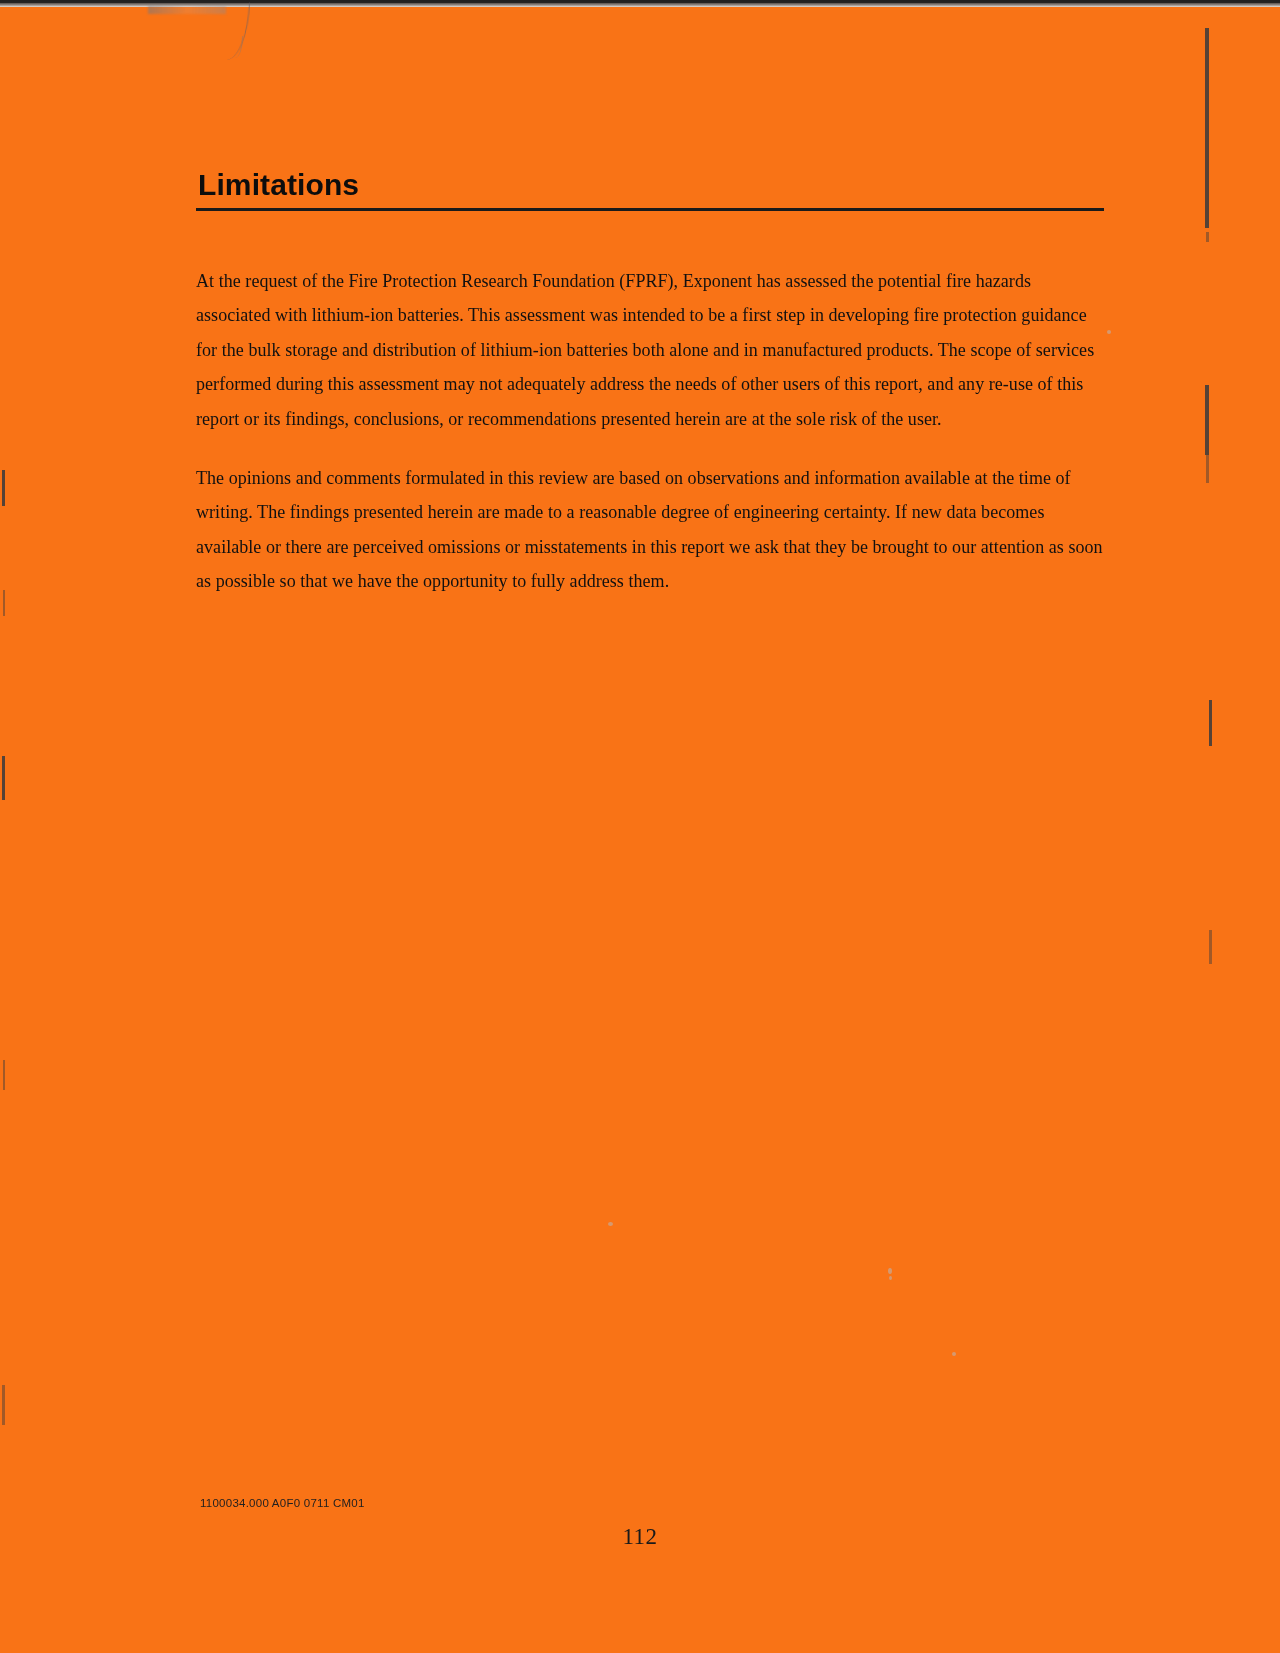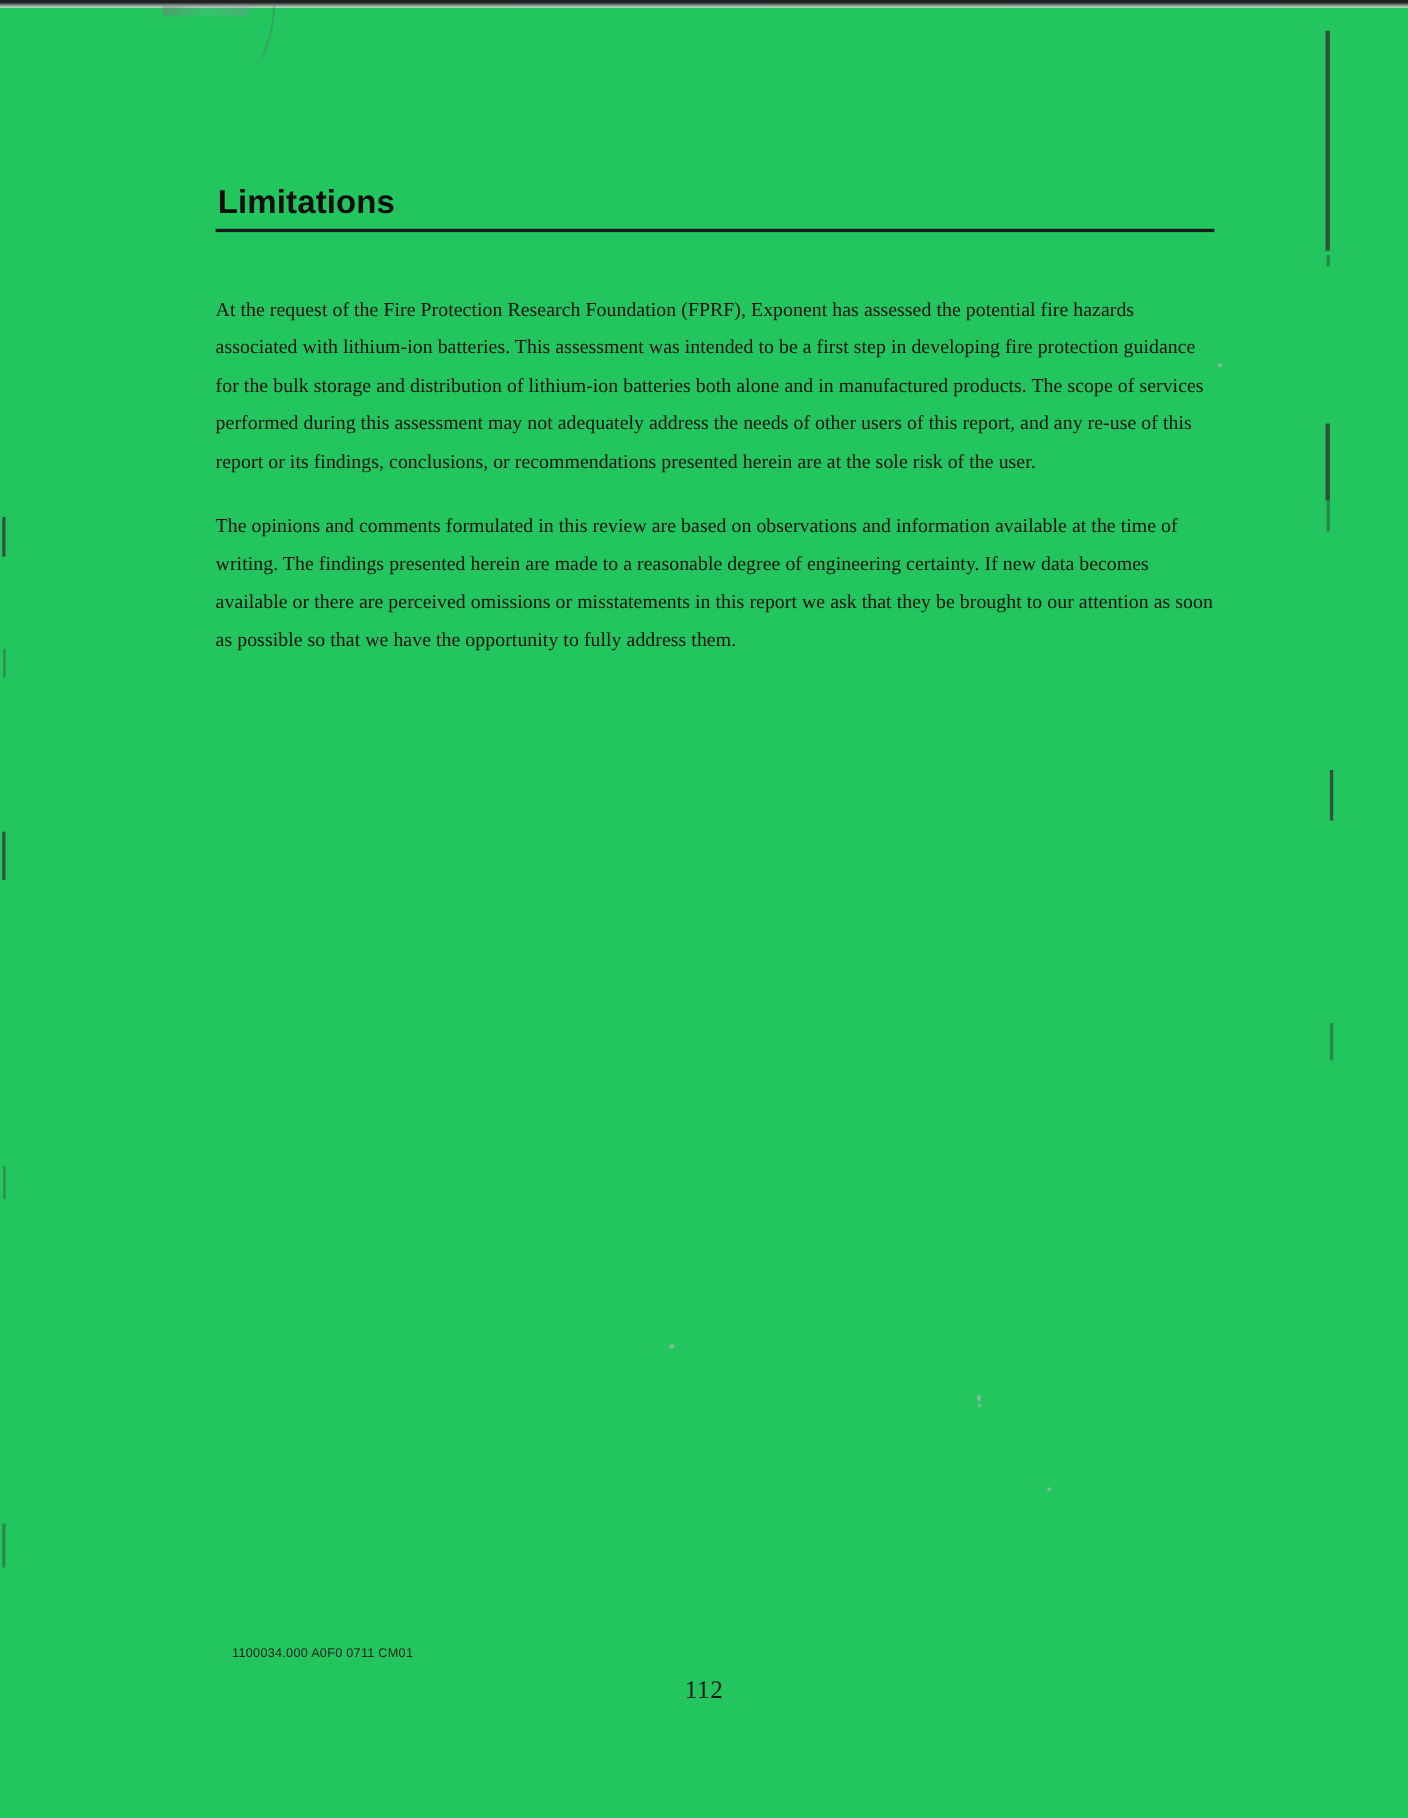--- a/index.html
+++ b/index.html
@@ -7,21 +7,21 @@
     margin: 0;
     padding: 0;
     background: #ffffff;
   }
 
   .page {
     position: relative;
     width: 1280px;
     height: 1653px;
     margin: 0 auto;
-    background: #22c55e;
+    background: #f97316;
     overflow: hidden;
     font-family: "Liberation Serif", "DejaVu Serif", serif;
     color: #101010;
   }
 
   
   .scan-top-band {
     position: absolute;
     left: 0;
     top: 0;
@@ -123,21 +123,21 @@
     margin: 0 0 25px 0;
     text-align: left;
     white-space: pre-line;
     letter-spacing: 0.05px;
   }
   .para:last-child { margin-bottom: 16px; }
 
   
   .footer-code {
     position: absolute;
-    left: 211px;
+    left: 200px;
     top: 1497px;
     font-family: "Liberation Sans", "DejaVu Sans", sans-serif;
     font-size: 11.5px;
     letter-spacing: 0.25px;
     color: #1f1f1f;
   }
   .page-number {
     position: absolute;
     left: 0;
     top: 1524px;

